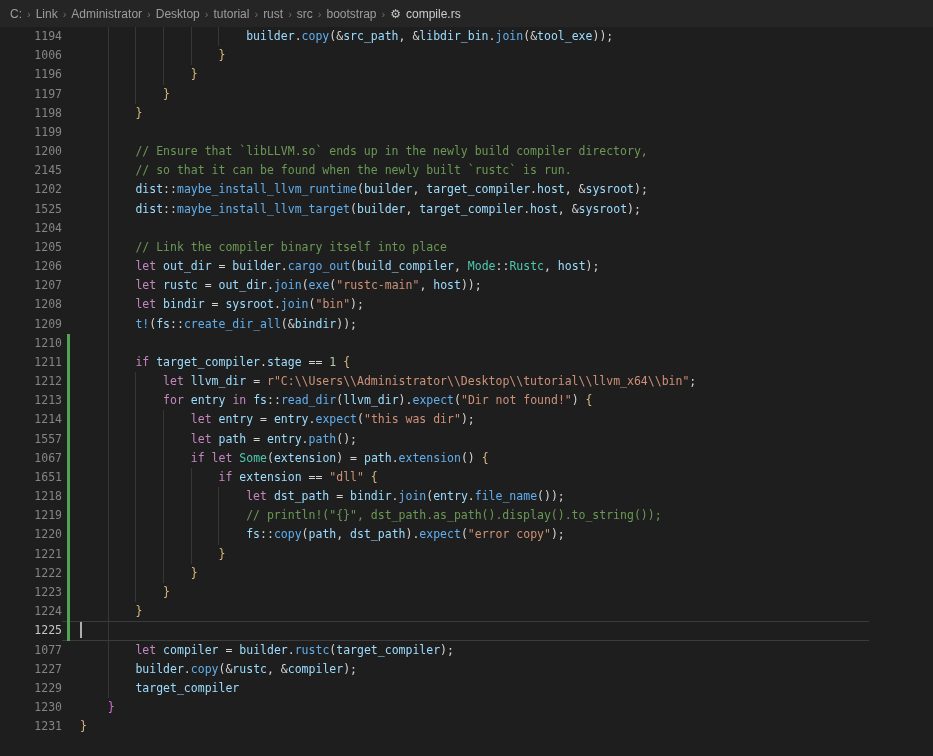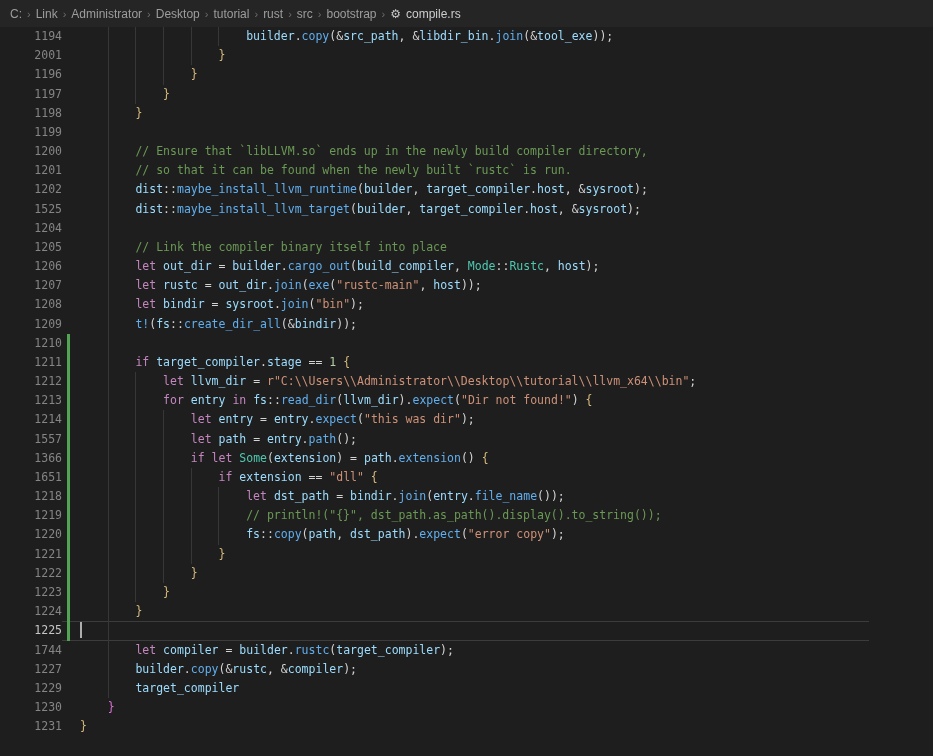--- a/index.html
+++ b/index.html
@@ -59,21 +59,21 @@
 <div class="editor">
   <div id="rows">
       <div class="row">
         <div class="ln">1194</div>
         <div class="rest">
           <div class="deco"></div>
           <div class="code"><div class="guide" style="left: 4ch;"></div><div class="guide" style="left: 8ch;"></div><div class="guide" style="left: 12ch;"></div><div class="guide" style="left: 16ch;"></div><div class="guide" style="left: 20ch;"></div><span style="color: rgb(212, 212, 212);">                        </span><span style="color: rgb(156, 220, 254);">builder</span><span style="color: rgb(212, 212, 212);">.</span><span style="color: rgb(97, 175, 239);">copy</span><span style="color: rgb(212, 212, 212);">(&amp;</span><span style="color: rgb(156, 220, 254);">src_path</span><span style="color: rgb(212, 212, 212);">, &amp;</span><span style="color: rgb(156, 220, 254);">libdir_bin</span><span style="color: rgb(212, 212, 212);">.</span><span style="color: rgb(97, 175, 239);">join</span><span style="color: rgb(212, 212, 212);">(&amp;</span><span style="color: rgb(156, 220, 254);">tool_exe</span><span style="color: rgb(212, 212, 212);">));</span></div>
         </div>
       </div>
       <div class="row">
-        <div class="ln">2001</div>
+        <div class="ln">1006</div>
         <div class="rest">
           <div class="deco"></div>
           <div class="code"><div class="guide" style="left: 4ch;"></div><div class="guide" style="left: 8ch;"></div><div class="guide" style="left: 12ch;"></div><div class="guide" style="left: 16ch;"></div><span style="color: rgb(212, 212, 212);">                    </span><span style="color: rgb(215, 186, 125);">}</span></div>
         </div>
       </div>
       <div class="row">
         <div class="ln">1196</div>
         <div class="rest">
           <div class="deco"></div>
           <div class="code"><div class="guide" style="left: 4ch;"></div><div class="guide" style="left: 8ch;"></div><div class="guide" style="left: 12ch;"></div><span style="color: rgb(212, 212, 212);">                </span><span style="color: rgb(215, 186, 125);">}</span></div>
@@ -101,21 +101,21 @@
         </div>
       </div>
       <div class="row">
         <div class="ln">1200</div>
         <div class="rest">
           <div class="deco"></div>
           <div class="code"><div class="guide" style="left: 4ch;"></div><span style="color: rgb(212, 212, 212);">        </span><span style="color: rgb(106, 153, 85);">// Ensure that `libLLVM.so` ends up in the newly build compiler directory,</span></div>
         </div>
       </div>
       <div class="row">
-        <div class="ln">1201</div>
+        <div class="ln">2145</div>
         <div class="rest">
           <div class="deco"></div>
           <div class="code"><div class="guide" style="left: 4ch;"></div><span style="color: rgb(212, 212, 212);">        </span><span style="color: rgb(106, 153, 85);">// so that it can be found when the newly built `rustc` is run.</span></div>
         </div>
       </div>
       <div class="row">
         <div class="ln">1202</div>
         <div class="rest">
           <div class="deco"></div>
           <div class="code"><div class="guide" style="left: 4ch;"></div><span style="color: rgb(212, 212, 212);">        </span><span style="color: rgb(156, 220, 254);">dist</span><span style="color: rgb(212, 212, 212);">::</span><span style="color: rgb(97, 175, 239);">maybe_install_llvm_runtime</span><span style="color: rgb(212, 212, 212);">(</span><span style="color: rgb(156, 220, 254);">builder</span><span style="color: rgb(212, 212, 212);">, </span><span style="color: rgb(156, 220, 254);">target_compiler</span><span style="color: rgb(212, 212, 212);">.</span><span style="color: rgb(156, 220, 254);">host</span><span style="color: rgb(212, 212, 212);">, &amp;</span><span style="color: rgb(156, 220, 254);">sysroot</span><span style="color: rgb(212, 212, 212);">);</span></div>
@@ -218,21 +218,21 @@
       <div class="row">
         <div class="ln">1557</div>
         <div class="rest">
           <div class="deco">
             <div class="bar"></div>
           </div>
           <div class="code"><div class="guide" style="left: 4ch;"></div><div class="guide" style="left: 8ch;"></div><div class="guide" style="left: 12ch;"></div><span style="color: rgb(212, 212, 212);">                </span><span style="color: rgb(197, 134, 192);">let</span><span style="color: rgb(212, 212, 212);"> </span><span style="color: rgb(156, 220, 254);">path</span><span style="color: rgb(212, 212, 212);"> = </span><span style="color: rgb(156, 220, 254);">entry</span><span style="color: rgb(212, 212, 212);">.</span><span style="color: rgb(97, 175, 239);">path</span><span style="color: rgb(212, 212, 212);">();</span></div>
         </div>
       </div>
       <div class="row">
-        <div class="ln">1366</div>
+        <div class="ln">1067</div>
         <div class="rest">
           <div class="deco">
             <div class="bar"></div>
           </div>
           <div class="code"><div class="guide" style="left: 4ch;"></div><div class="guide" style="left: 8ch;"></div><div class="guide" style="left: 12ch;"></div><span style="color: rgb(212, 212, 212);">                </span><span style="color: rgb(197, 134, 192);">if</span><span style="color: rgb(212, 212, 212);"> </span><span style="color: rgb(197, 134, 192);">let</span><span style="color: rgb(212, 212, 212);"> </span><span style="color: rgb(78, 201, 176);">Some</span><span style="color: rgb(212, 212, 212);">(</span><span style="color: rgb(156, 220, 254);">extension</span><span style="color: rgb(212, 212, 212);">) = </span><span style="color: rgb(156, 220, 254);">path</span><span style="color: rgb(212, 212, 212);">.</span><span style="color: rgb(97, 175, 239);">extension</span><span style="color: rgb(212, 212, 212);">() </span><span style="color: rgb(215, 186, 125);">{</span></div>
         </div>
       </div>
       <div class="row">
         <div class="ln">1651</div>
         <div class="rest">
@@ -308,21 +308,21 @@
       <div class="row current">
         <div class="ln">1225</div>
         <div class="rest">
           <div class="deco">
             <div class="bar"></div>
           </div>
           <div class="code"><div class="guide" style="left: 4ch;"></div><div class="cursor"></div></div>
         </div>
       </div>
       <div class="row">
-        <div class="ln">1744</div>
+        <div class="ln">1077</div>
         <div class="rest">
           <div class="deco"></div>
           <div class="code"><div class="guide" style="left: 4ch;"></div><span style="color: rgb(212, 212, 212);">        </span><span style="color: rgb(197, 134, 192);">let</span><span style="color: rgb(212, 212, 212);"> </span><span style="color: rgb(156, 220, 254);">compiler</span><span style="color: rgb(212, 212, 212);"> = </span><span style="color: rgb(156, 220, 254);">builder</span><span style="color: rgb(212, 212, 212);">.</span><span style="color: rgb(97, 175, 239);">rustc</span><span style="color: rgb(212, 212, 212);">(</span><span style="color: rgb(156, 220, 254);">target_compiler</span><span style="color: rgb(212, 212, 212);">);</span></div>
         </div>
       </div>
       <div class="row">
         <div class="ln">1227</div>
         <div class="rest">
           <div class="deco"></div>
           <div class="code"><div class="guide" style="left: 4ch;"></div><span style="color: rgb(212, 212, 212);">        </span><span style="color: rgb(156, 220, 254);">builder</span><span style="color: rgb(212, 212, 212);">.</span><span style="color: rgb(97, 175, 239);">copy</span><span style="color: rgb(212, 212, 212);">(&amp;</span><span style="color: rgb(156, 220, 254);">rustc</span><span style="color: rgb(212, 212, 212);">, &amp;</span><span style="color: rgb(156, 220, 254);">compiler</span><span style="color: rgb(212, 212, 212);">);</span></div>

